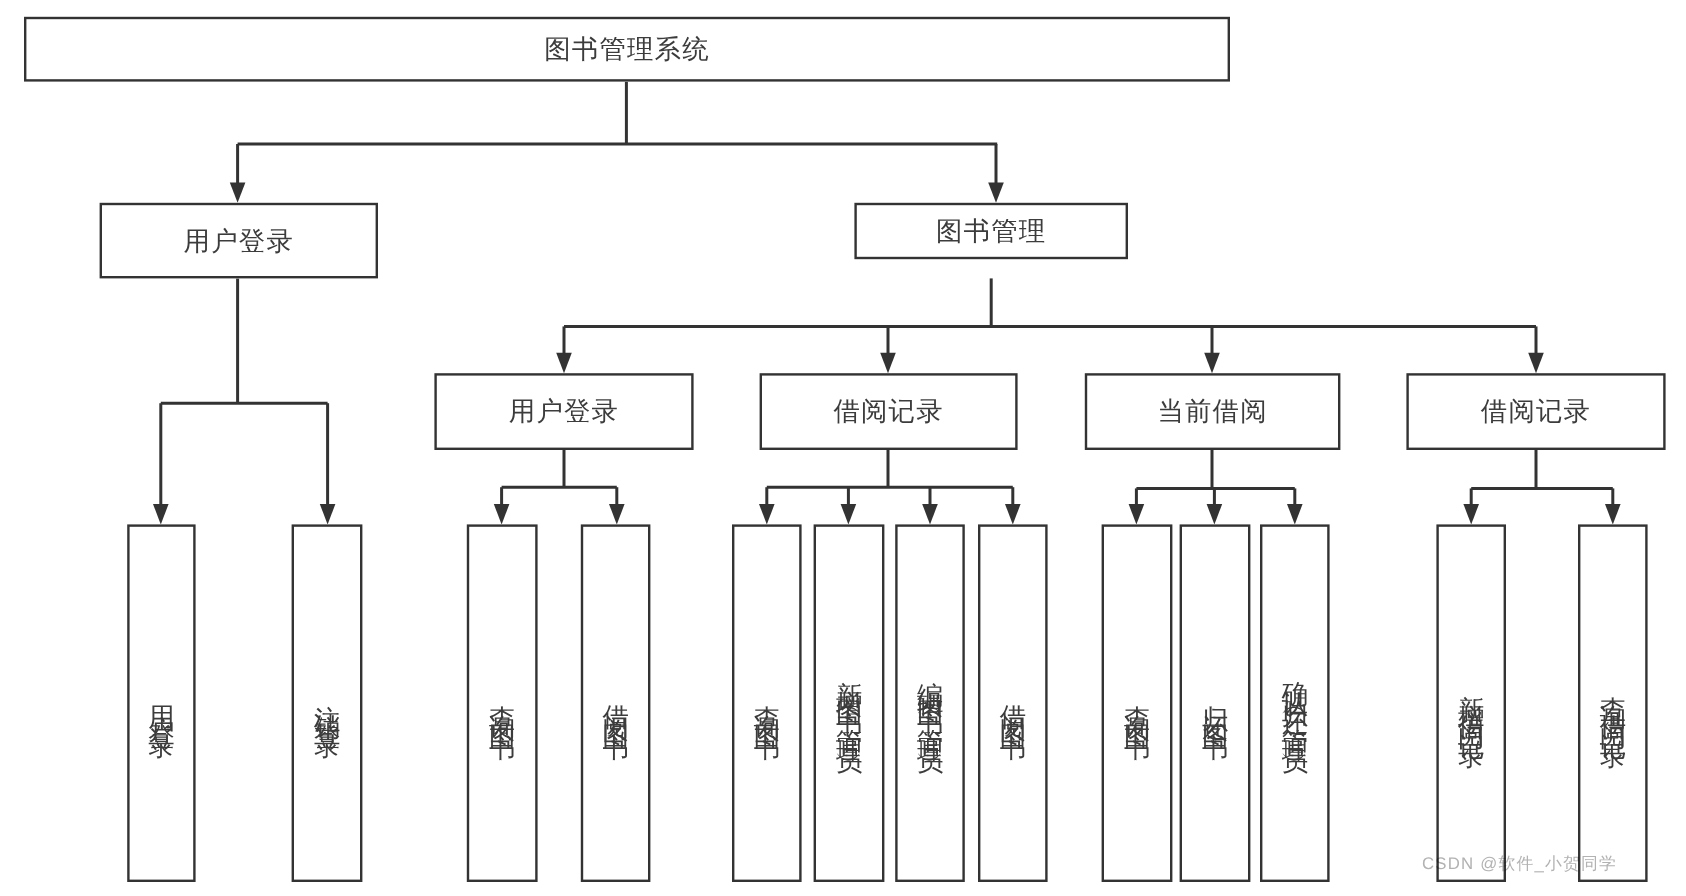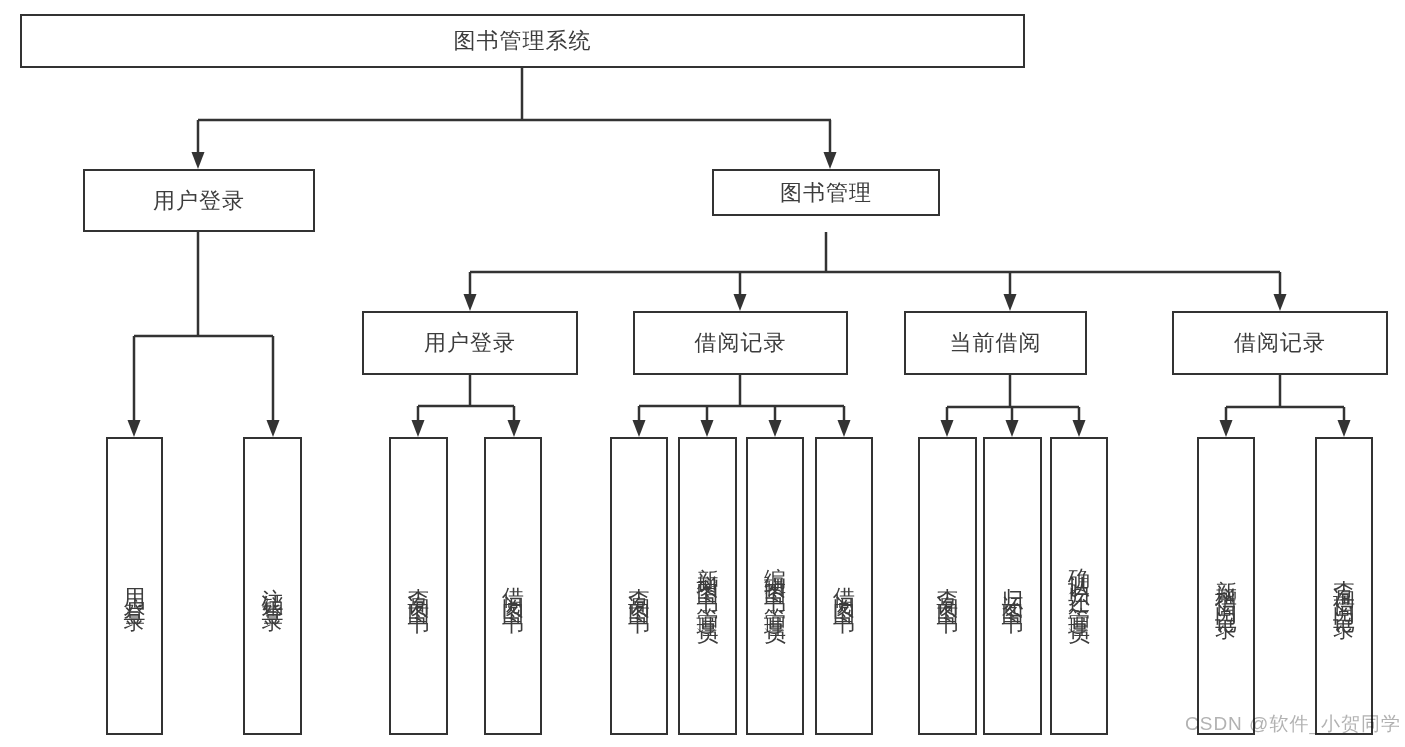--- a/index.html
+++ b/index.html
@@ -19,21 +19,21 @@
     color:var(--text,#3c3c3c);
     z-index:2;
   }
   .box.h span { font-size:22px; letter-spacing:1px; white-space:nowrap; }
   .box.v span {
     writing-mode:vertical-rl; text-orientation:mixed;
     font-size:22px; letter-spacing:8px; line-height:1.1; white-space:nowrap;
   }
   .watermark {
     position:absolute; left:1185px; top:711px;
-    font-size:19px; letter-spacing:1px;
+    font-size:14px; letter-spacing:1px;
     color:var(--wm,#b2b2b2);
     z-index:3; mix-blend-mode:multiply; white-space:nowrap;
   }
 </style>
 </head>
 <body>
 
 <div class="canvas" style="--line: #333333; --text: #3c3c3c; --wm: #b2b2b2; --bg: #ffffff;">
 
   <svg class="connectors" width="1405" height="747" viewBox="0 0 1405 747" xmlns="http://www.w3.org/2000/svg">
@@ -101,21 +101,21 @@
   <div class="box h" style="left:712px;top:169px;width:228px;height:47px">
     <span>图书管理</span>
   </div>
 
   <div class="box h" style="left:362px;top:311px;width:216px;height:64px">
     <span>用户登录</span>
   </div>
   <div class="box h" style="left:633px;top:311px;width:215px;height:64px">
     <span>借阅记录</span>
   </div>
-  <div class="box h" style="left:904px;top:311px;width:183px;height:64px">
+  <div class="box h" style="left:904px;top:311px;width:213px;height:64px">
     <span>当前借阅</span>
   </div>
   <div class="box h" style="left:1172px;top:311px;width:216px;height:64px">
     <span>借阅记录</span>
   </div>
 
   <div class="box v" style="left:106px;top:437px;width:57px;height:298px">
     <span>用户登录</span>
   </div>
   <div class="box v" style="left:243px;top:437px;width:59px;height:298px">

